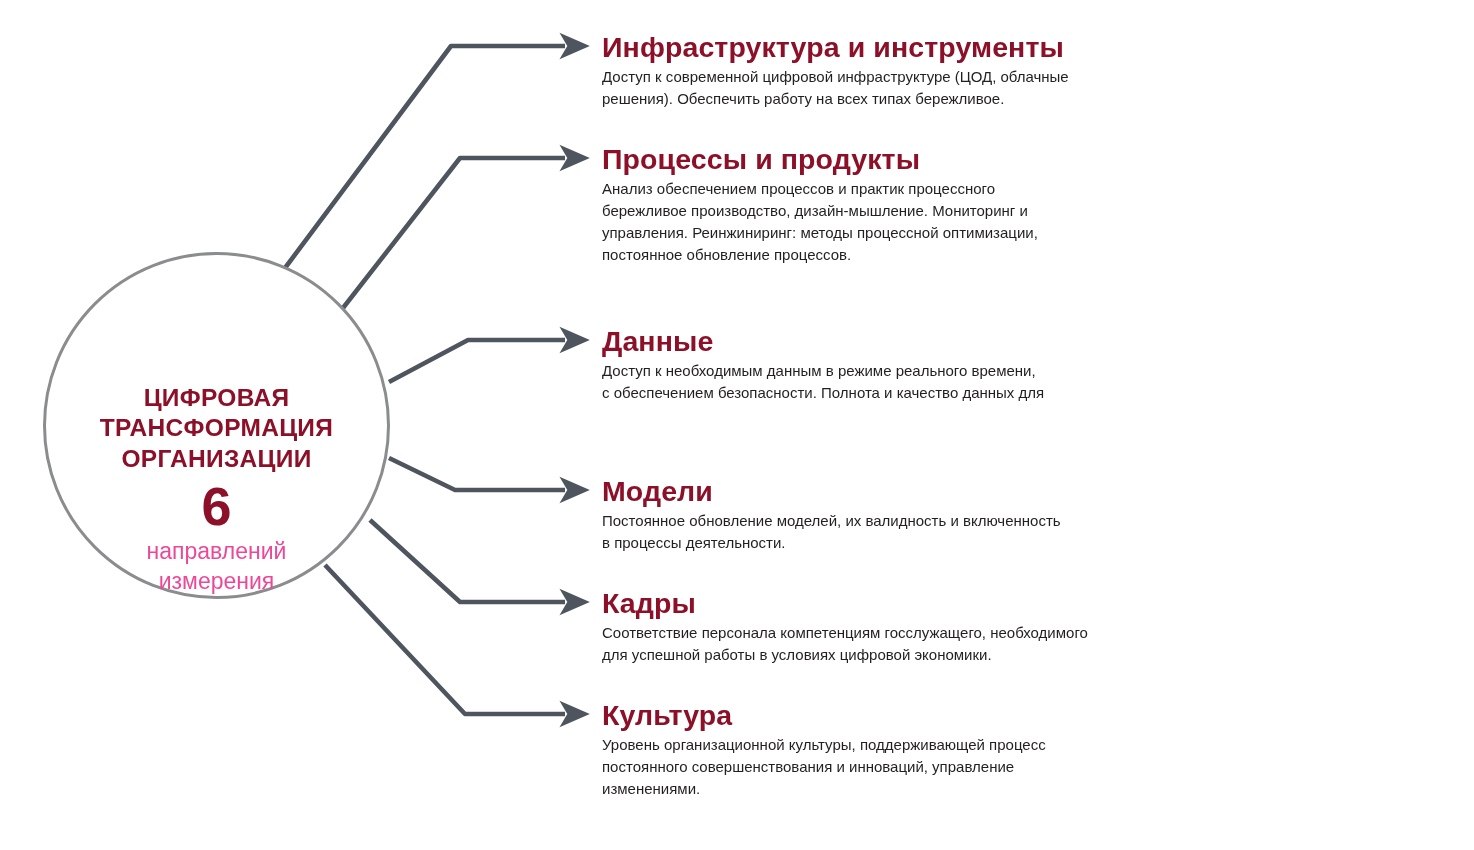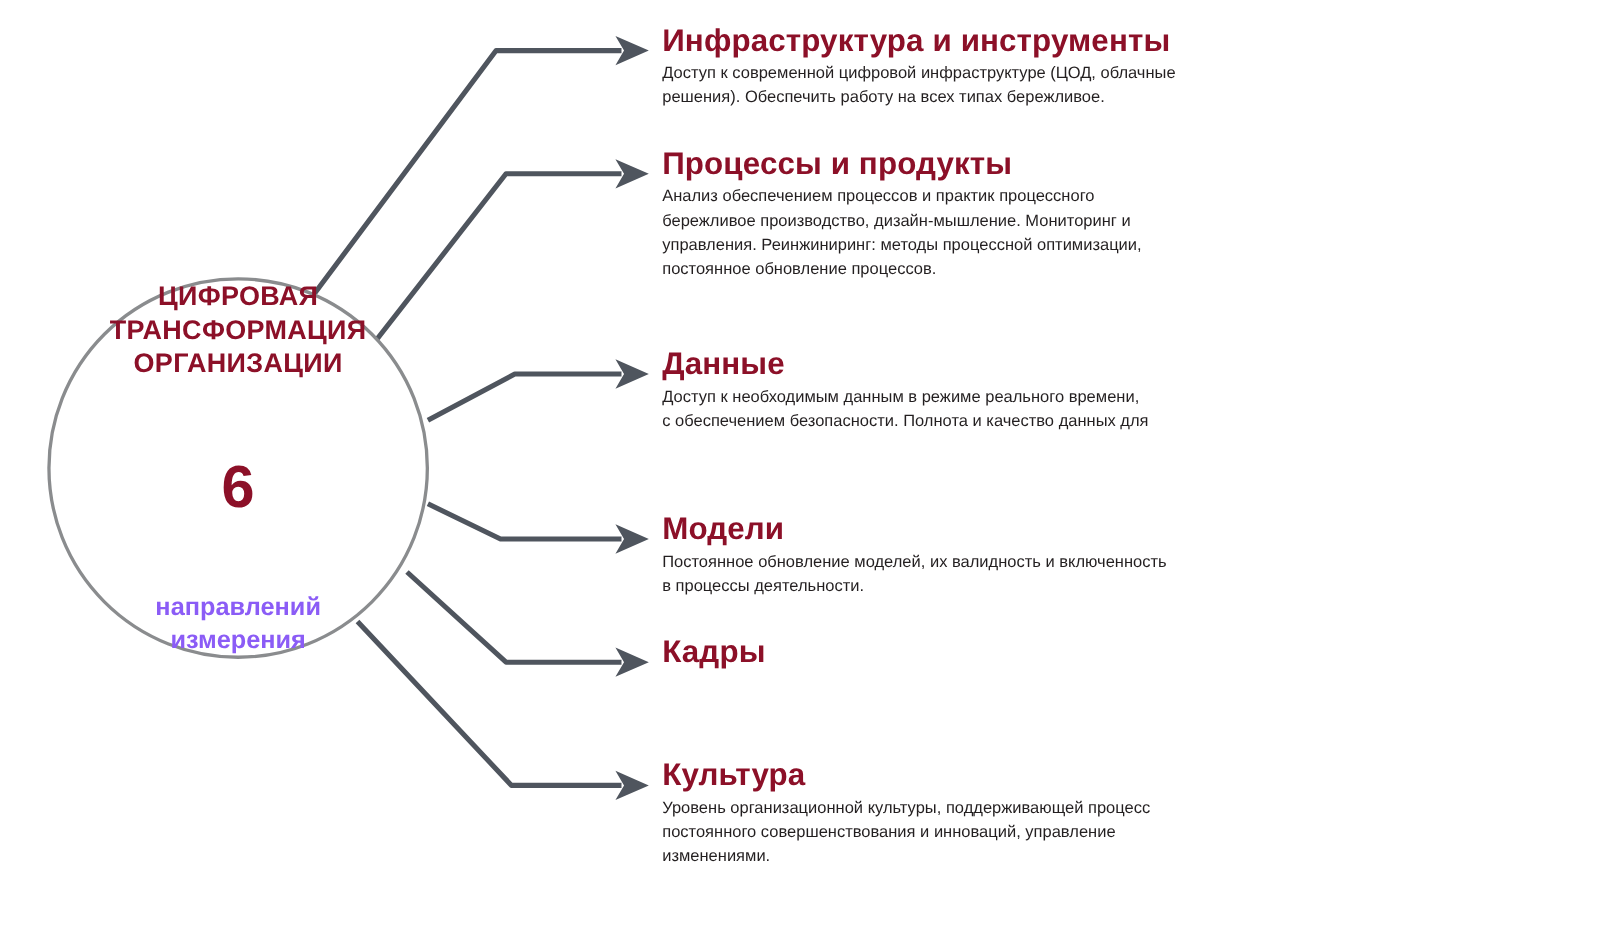--- a/index.html
+++ b/index.html
@@ -38,53 +38,53 @@
     top: 252px;
     width: 347px;
     height: 347px;
     border-radius: 50%;
     border: 3px solid #8a8c8e;
     background: #ffffff;
     box-sizing: border-box;
     display: flex;
     flex-direction: column;
     align-items: center;
-    justify-content: space-between;
+    justify-content: flex-end;
     text-align: center;
   }
   .hub-title {
     color: #8c1028;
     font-weight: bold;
     font-size: 24.5px;
     line-height: 1.25;
     letter-spacing: 0.3px;
     text-transform: uppercase;
     max-width: 300px;
   }
   .hub-number {
     color: #8c1028;
     font-weight: bold;
     font-size: 54px;
     line-height: 1.05;
     margin-top: 4px;
     margin-bottom: 2px;
   }
   .hub-sub {
-    color: #8b5cf6;
-    font-weight: bold;
+    color: #ec4899;
+    font-weight: normal;
     font-size: 23px;
     line-height: 1.28;
     max-width: 280px;
   }
 
   
   #items {
     position: absolute;
     left: 602px;
-    top: 0;
+    top: 10px;
     width: 860px;
     height: 668px;
   }
   .item {
     position: absolute;
     left: 0;
     width: 856px;
   }
   .item-title {
     color: #8c1028;
@@ -166,20 +166,24 @@
     <div class="item" style="top:466px">
       <p class="item-title">Модели</p>
       <div class="item-desc">
         <div>Постоянное обновление моделей, их валидность и включенность</div>
         <div>в процессы деятельности.</div>
       </div>
     </div>
 
     <div class="item" style="top:578px">
       <p class="item-title">Кадры</p>
+      <div class="item-desc">
+        <div>Соответствие персонала компетенциям госслужащего, необходимого</div>
+        <div>для успешной работы в условиях цифровой экономики.</div>
+      </div>
     </div>
 
     <div class="item" style="top:690px">
       <p class="item-title">Культура</p>
       <div class="item-desc">
         <div>Уровень организационной культуры, поддерживающей процесс</div>
         <div>постоянного совершенствования и инноваций, управление</div>
         <div>изменениями.</div>
       </div>
     </div>

